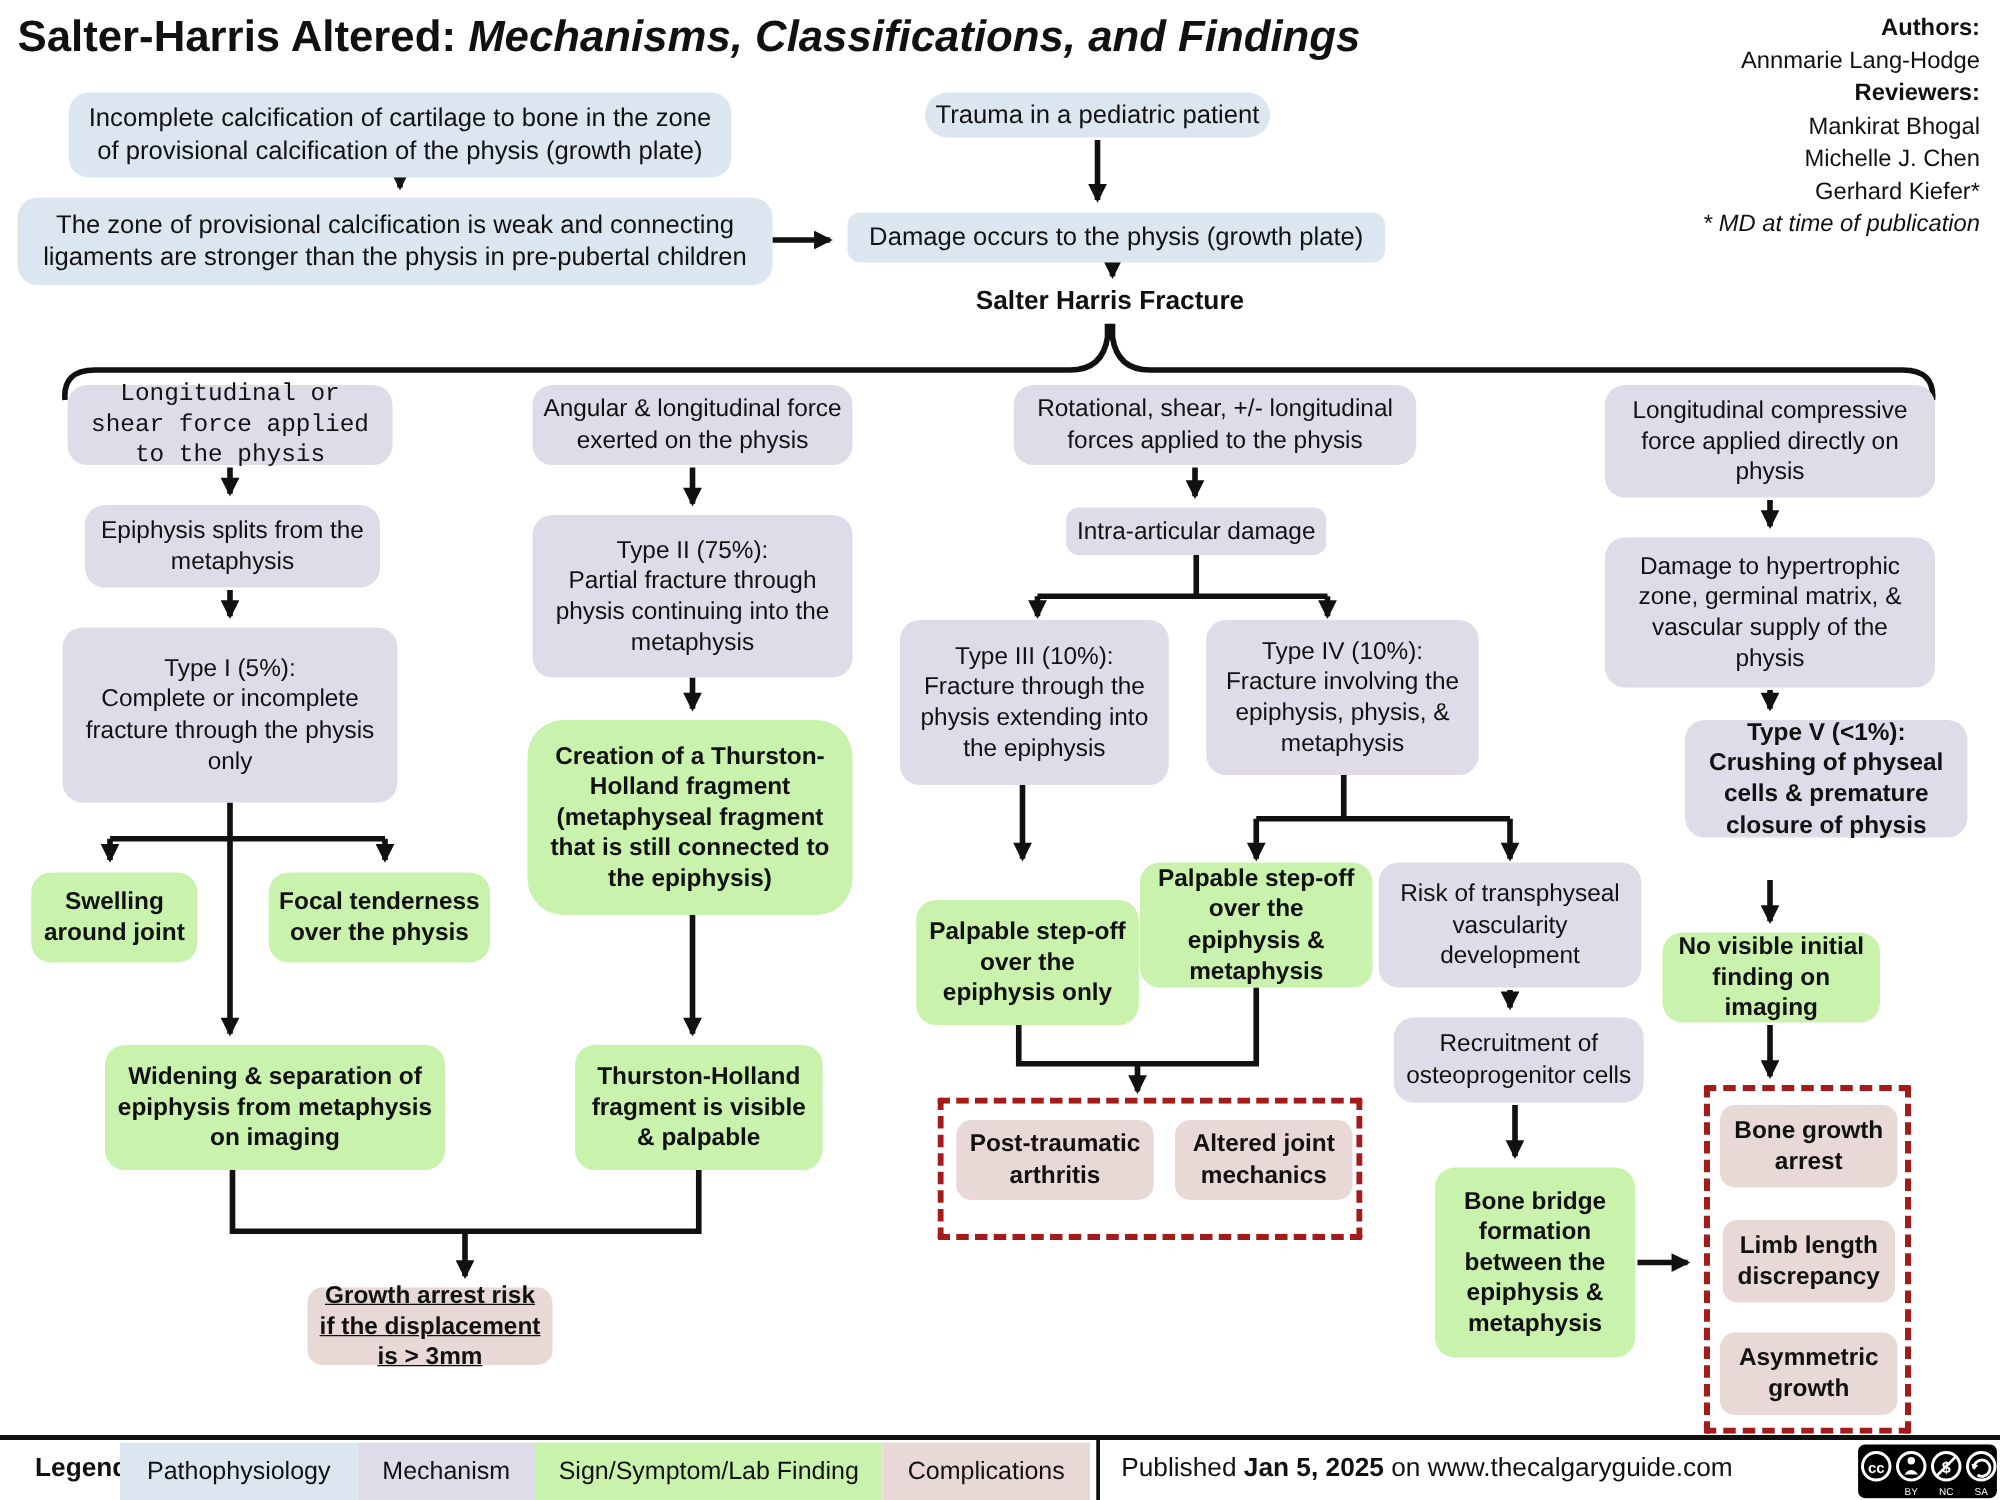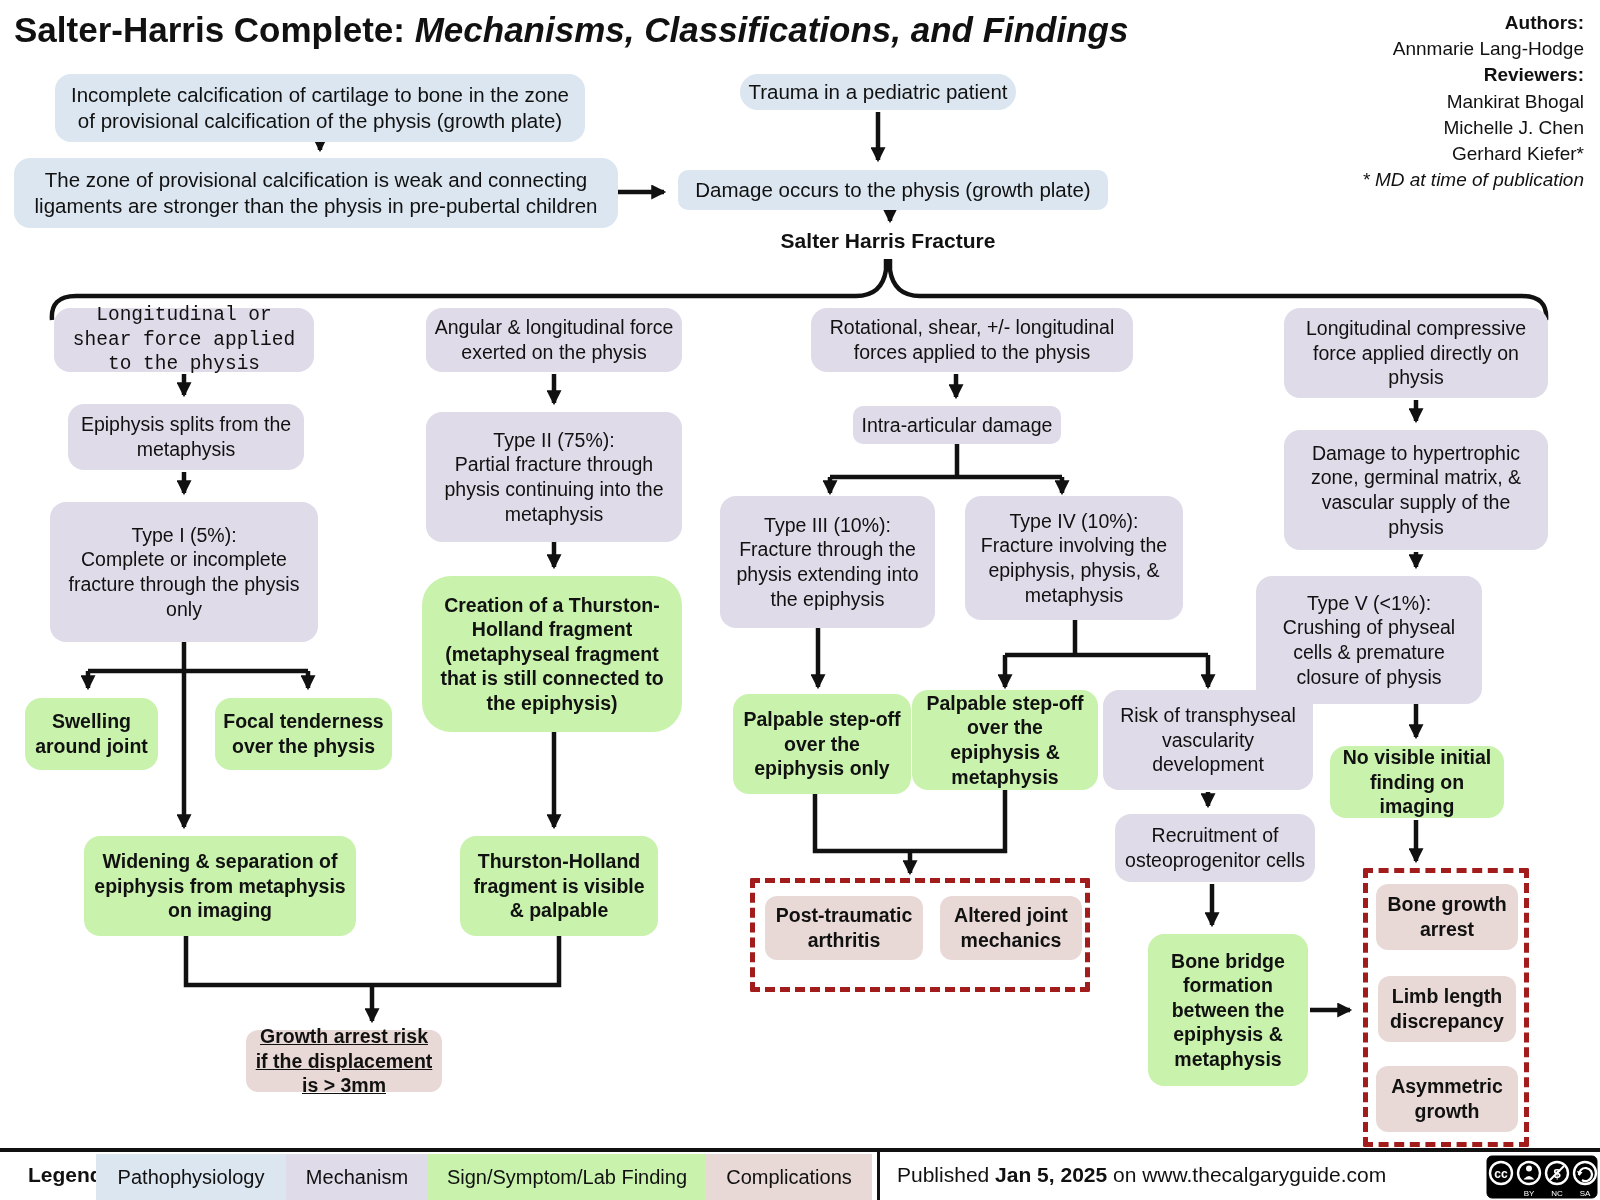--- a/index.html
+++ b/index.html
@@ -30,21 +30,21 @@
   .bar-divider{position:absolute;left:877px;top:1152px;width:3px;height:48px;background:#111;}
   .published{position:absolute;left:897px;top:1163px;font-size:21px;white-space:nowrap;}
   .published .b{font-weight:700;}
   .cc-badge{position:absolute;left:1486px;top:1155px;}
 </style>
 </head>
 <body>
 
 <div id="canvas">
 
-  <div class="page-title"><span>Salter-Harris Complete: </span><span class="em">Mechanisms, Classifications, and Findings</span></div>
+  <div class="page-title"><span>Salter-Harris Altered: </span><span class="em">Mechanisms, Classifications, and Findings</span></div>
 
   <div class="credits">
     <div class="b">Authors:</div>
     <div>Annmarie Lang-Hodge</div>
     <div class="b">Reviewers:</div>
     <div>Mankirat Bhogal</div>
     <div>Michelle J. Chen</div>
     <div>Gerhard Kiefer*</div>
     <div class="i">* MD at time of publication</div>
   </div>
@@ -119,34 +119,34 @@
 Partial fracture through physis continuing into the metaphysis</div>
   <div class="node sign" style="left:422px;top:576px;width:260px;height:156px;border-radius:29px;">Creation of a Thurston-Holland fragment (metaphyseal fragment that is still connected to the epiphysis)</div>
   <div class="node sign" style="left:460px;top:836px;width:198px;height:100px;">Thurston-Holland fragment is visible &amp; palpable</div>
 
   <div class="node mech" style="left:795px;top:308px;width:322px;height:64px;margin-left:16px;">Rotational, shear, +/- longitudinal forces applied to the physis</div>
   <div class="node mech" style="left:853px;top:406px;width:208px;height:38px;border-radius:10px;">Intra-articular damage</div>
   <div class="node mech" style="left:720px;top:496px;width:215px;height:132px;">Type III (10%):
 Fracture through the physis extending into the epiphysis</div>
   <div class="node mech" style="left:965px;top:496px;width:218px;height:124px;">Type IV (10%):
 Fracture involving the epiphysis, physis, &amp; metaphysis</div>
-  <div class="node sign" style="left:733px;top:694px;width:178px;height:100px;">Palpable step-off over the epiphysis only</div>
+  <div class="node sign" style="left:733px;top:720px;width:178px;height:100px;">Palpable step-off over the epiphysis only</div>
   <div class="node sign" style="left:912px;top:690px;width:186px;height:100px;">Palpable step-off over the epiphysis &amp; metaphysis</div>
   <div class="node mech" style="left:1103px;top:690px;width:210px;height:100px;">Risk of transphyseal vascularity development</div>
   <div class="node mech" style="left:1115px;top:814px;width:200px;height:68px;">Recruitment of osteoprogenitor cells</div>
 
   <div class="dashedgroup" style="left:750px;top:878px;width:340px;height:114px;"></div>
   <div class="node comp" style="left:765px;top:896px;width:158px;height:64px;">Post-traumatic arthritis</div>
   <div class="node comp" style="left:940px;top:896px;width:142px;height:64px;">Altered joint mechanics</div>
 
   <div class="node sign" style="left:1148px;top:934px;width:160px;height:152px;">Bone bridge formation between the epiphysis &amp; metaphysis</div>
 
   <div class="node mech" style="left:1284px;top:308px;width:264px;height:90px;">Longitudinal compressive force applied directly on physis</div>
   <div class="node mech" style="left:1284px;top:430px;width:264px;height:120px;">Damage to hypertrophic zone, germinal matrix, &amp; vascular supply of the physis</div>
-  <div class="node mech" style="left:1256px;top:576px;width:226px;height:128px;">Type V (&lt;1%):
+  <div class="node mech" style="left:1348px;top:576px;width:226px;height:94px;font-weight:bold;">Type V (&lt;1%):
 Crushing of physeal cells &amp; premature closure of physis</div>
   <div class="node sign" style="left:1330px;top:746px;width:174px;height:72px;">No visible initial finding on imaging</div>
 
   <div class="dashedgroup" style="left:1363px;top:868px;width:166px;height:279px;"></div>
   <div class="node comp" style="left:1376px;top:884px;width:142px;height:66px;">Bone growth arrest</div>
   <div class="node comp" style="left:1378px;top:976px;width:138px;height:66px;">Limb length discrepancy</div>
   <div class="node comp" style="left:1376px;top:1066px;width:142px;height:66px;">Asymmetric growth</div>
 
   <div class="bar-line"></div>
   <div class="bar"></div>

